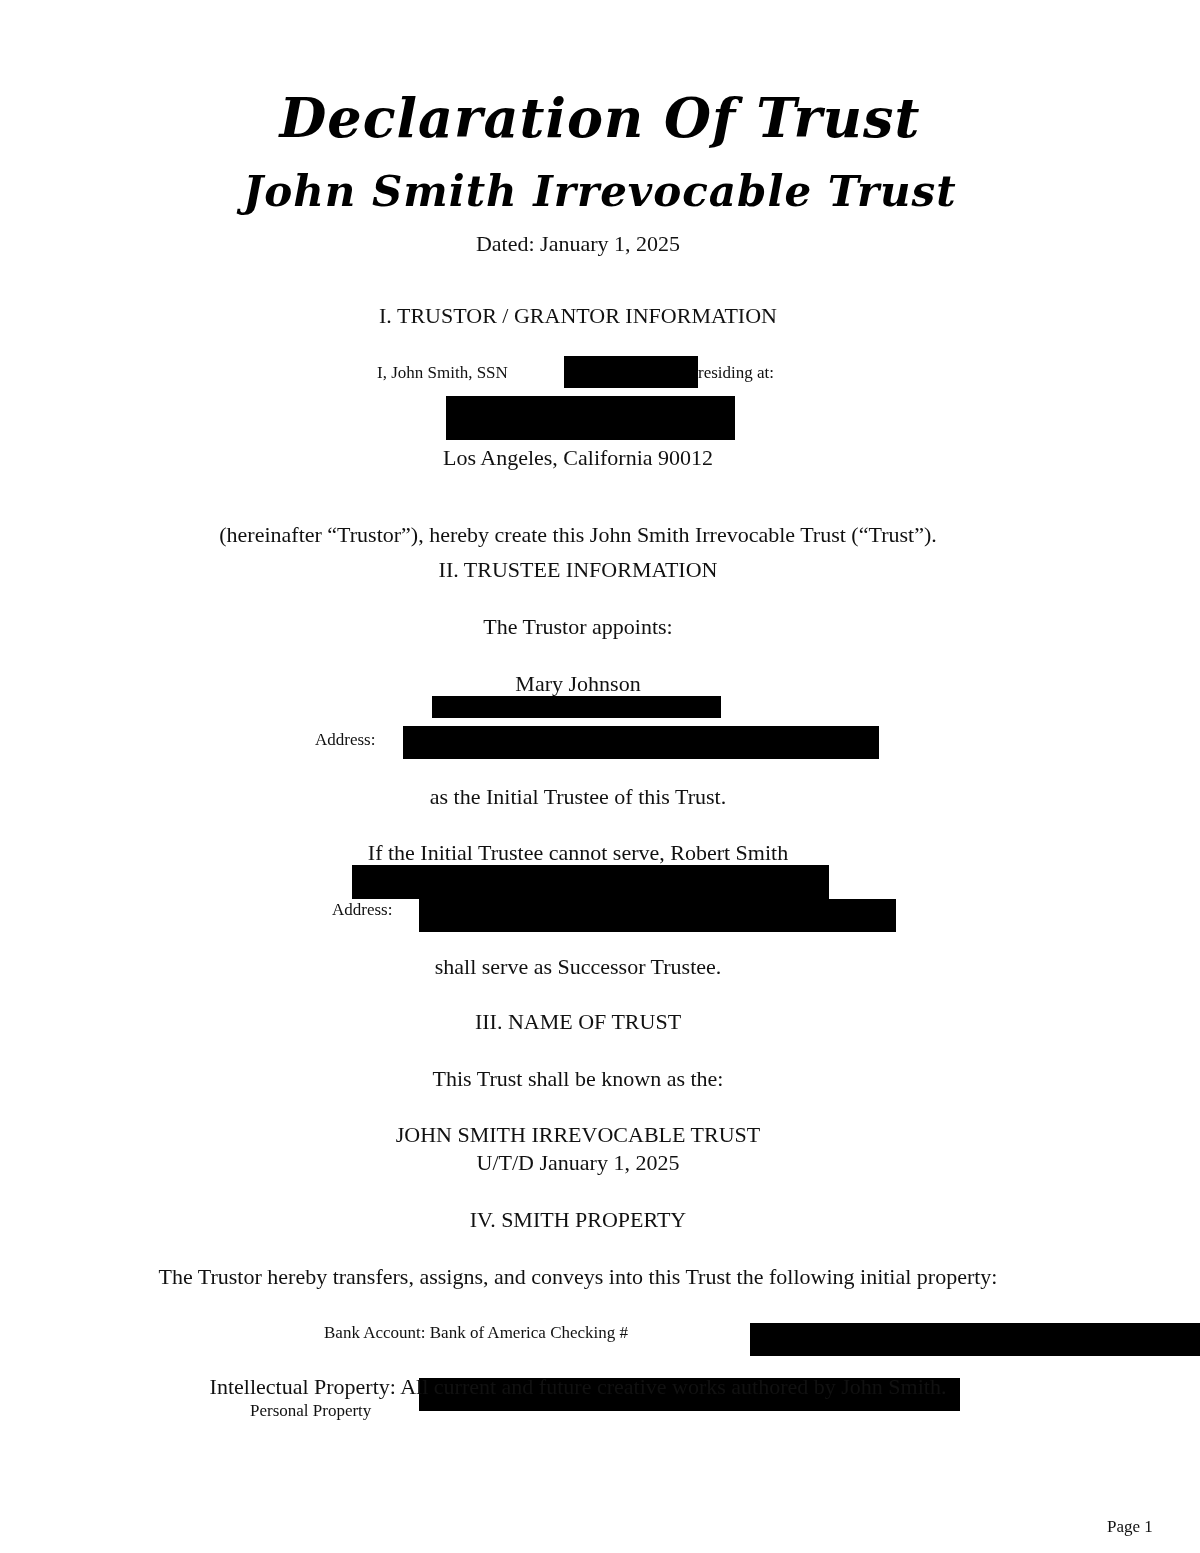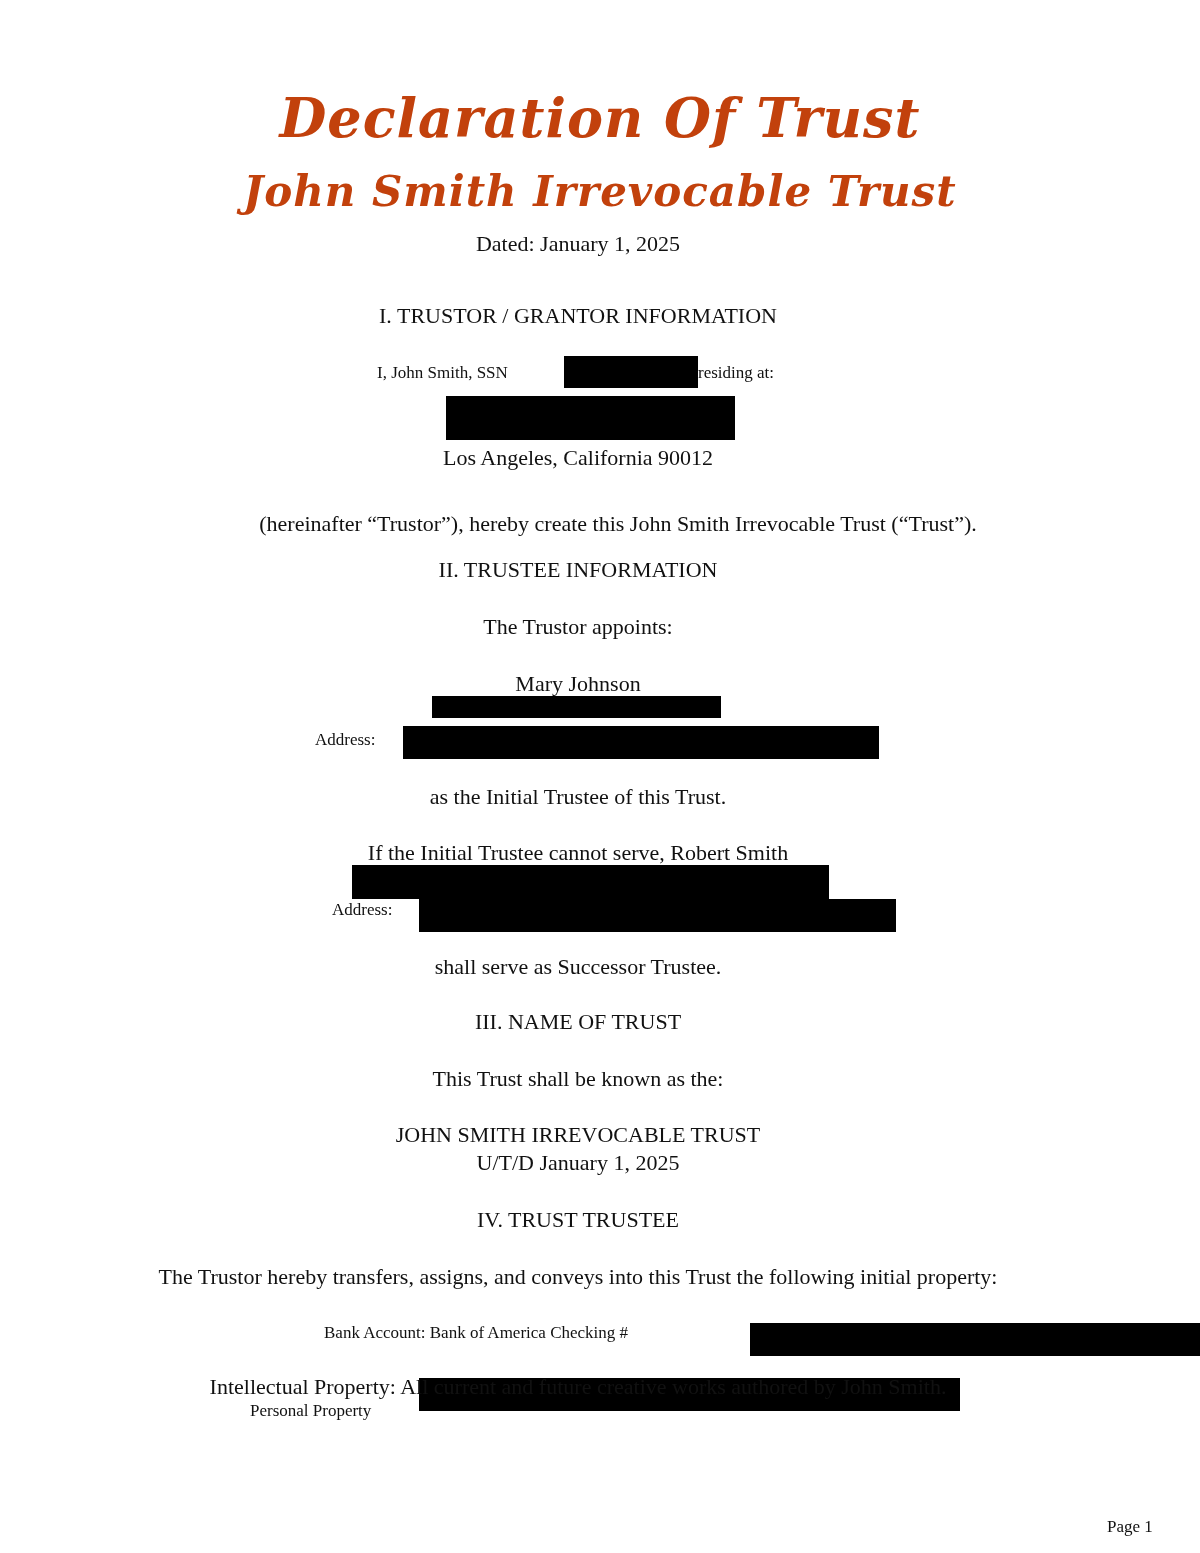--- a/index.html
+++ b/index.html
@@ -3,57 +3,57 @@
 <meta charset="utf-8">
 <style>
   html, body { margin: 0; padding: 0; background: #ffffff; }
   body { width: 1200px; height: 1553px; position: relative; overflow: hidden;
          font-family: "Liberation Serif", "DejaVu Serif", serif; color: #111; }
   .line { position: absolute; left: 0; width: 1156px; text-align: center;
           font-size: 22px; line-height: 26px; white-space: nowrap; }
   .abs { position: absolute; font-size: 17px; line-height: 26px; white-space: nowrap; }
   .title { position: absolute; left: 0; width: 1200px; text-align: center;
            font-family: "DejaVu Serif", "Liberation Serif", serif; font-weight: bold;
-           font-style: italic; letter-spacing: 1px; color: #c2410c; }
+           font-style: italic; letter-spacing: 1px; color: #000000; }
   .redact { position: absolute; background: #000; }
 </style>
 </head>
 <body>
 
 <div class="title" style="top:86px; font-size:54px; line-height:64px;">Declaration Of Trust</div>
 <div class="title" style="top:166px; font-size:42px; line-height:52px;">John Smith Irrevocable Trust</div>
 <div class="line" style="top:231px;">Dated: January 1, 2025</div>
 
 <div class="line" style="top:303px;">I. TRUSTOR / GRANTOR INFORMATION</div>
 <div class="abs" style="left:377px; top:360px;">I, John Smith, SSN</div>
 <div class="redact" style="left:564px; top:356px; width:134px; height:32px;"></div>
 <div class="abs" style="left:698px; top:360px;">residing at:</div>
 <div class="redact" style="left:446px; top:396px; width:289px; height:44px;"></div>
 <div class="line" style="top:445px;">Los Angeles, California 90012</div>
-<div class="line" style="top:511px;padding-left:40px;">(hereinafter “Trustor”), hereby create this John Smith Irrevocable Trust (“Trust”).</div>
+<div class="line" style="top:522px;">(hereinafter “Trustor”), hereby create this John Smith Irrevocable Trust (“Trust”).</div>
 
 <div class="line" style="top:557px;">II. TRUSTEE INFORMATION</div>
 <div class="line" style="top:614px;">The Trustor appoints:</div>
 <div class="line" style="top:671px;">Mary Johnson</div>
 <div class="redact" style="left:432px; top:696px; width:289px; height:22px;"></div>
 <div class="abs" style="left:315px; top:727px;">Address:</div>
 <div class="redact" style="left:403px; top:726px; width:476px; height:33px;"></div>
 <div class="line" style="top:784px;">as the Initial Trustee of this Trust.</div>
 <div class="line" style="top:840px;">If the Initial Trustee cannot serve, Robert Smith</div>
 <div class="redact" style="left:352px; top:865px; width:477px; height:34px;"></div>
 <div class="abs" style="left:332px; top:897px;">Address:</div>
 <div class="redact" style="left:419px; top:899px; width:477px; height:33px;"></div>
 <div class="line" style="top:954px;">shall serve as Successor Trustee.</div>
 
 <div class="line" style="top:1009px;">III. NAME OF TRUST</div>
 <div class="line" style="top:1066px;">This Trust shall be known as the:</div>
 <div class="line" style="top:1122px;">JOHN SMITH IRREVOCABLE TRUST</div>
 <div class="line" style="top:1150px;">U/T/D January 1, 2025</div>
 
-<div class="line" style="top:1207px;">IV. TRUST TRUSTEE</div>
+<div class="line" style="top:1207px;">IV. SMITH PROPERTY</div>
 <div class="line" style="top:1264px;">The Trustor hereby transfers, assigns, and conveys into this Trust the following initial property:</div>
 <div class="abs" style="left:324px; top:1320px;">Bank Account: Bank of America Checking #</div>
 <div class="redact" style="left:750px; top:1323px; width:450px; height:33px;"></div>
 <div class="abs" style="left:250px; top:1398px;">Personal Property</div>
 <div class="redact" style="left:419px; top:1378px; width:541px; height:33px;"></div>
 <div class="line" style="top:1374px;">Intellectual Property: All current and future creative works authored by John Smith.</div>
 
 <div class="abs" style="left:1107px; top:1514px;">Page 1</div>
 
 </body></html>

